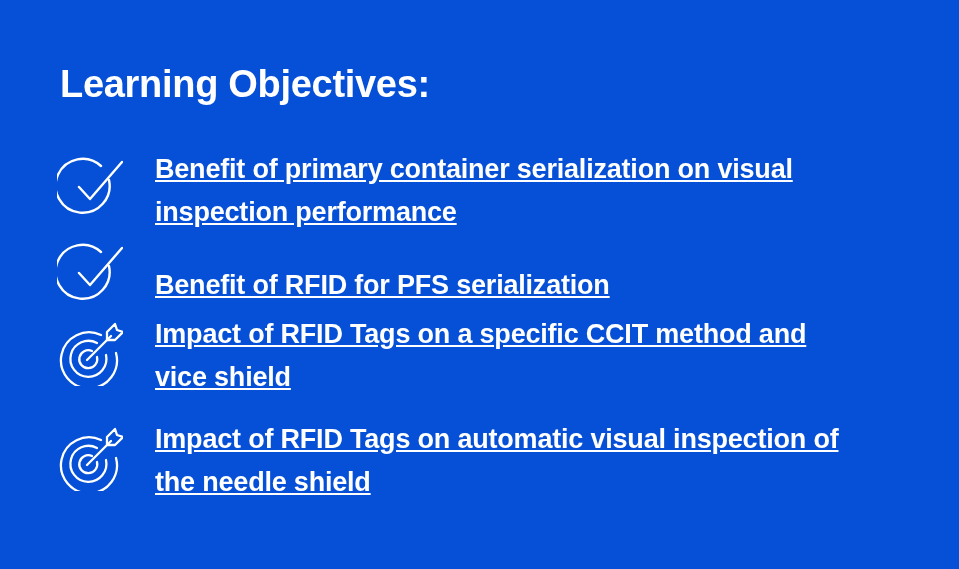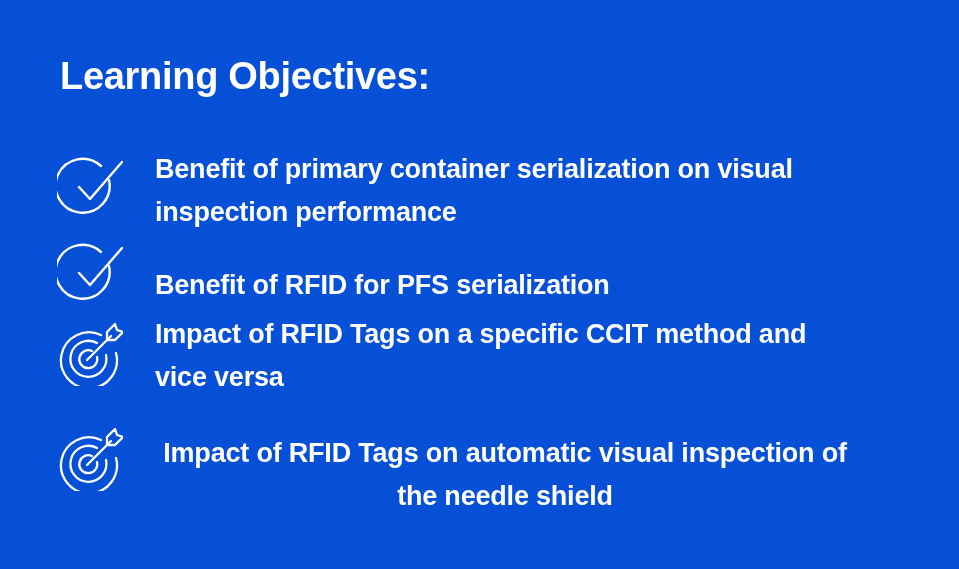--- a/index.html
+++ b/index.html
@@ -4,31 +4,32 @@
 <style>
   html, body { margin: 0; padding: 0; }
   body {
     width: 959px; height: 569px; overflow: hidden;
     background: #0550d6;
     font-family: "Liberation Sans", "DejaVu Sans", sans-serif;
     color: #ffffff;
     position: relative;
   }
   .title {
-    position: absolute; left: 60px; top: 55px;
+    position: absolute; left: 60px; top: 63px;
     font-size: 38px; font-weight: bold; letter-spacing: -0.3px;
     margin: 0;
   }
   .item { position: absolute; left: 0; width: 959px; }
   .icon { position: absolute; left: 57px; width: 66px; height: 66px; }
   .icon svg { width: 66px; height: 66px; display: block; }
   .text {
     position: absolute; left: 155px; width: 700px;
     font-size: 27px; font-weight: bold; line-height: 43px;
     letter-spacing: -0.2px;
+    text-decoration: underline;
   }
 </style>
 </head>
 <body>
 
 <h1 class="title">Learning Objectives:</h1>
 
 <div class="item" style="top:148px;">
   <div class="icon" style="top:6px;">
     <svg viewBox="0 0 66 66" fill="none" stroke="#fff" stroke-width="2.4" stroke-linecap="round" stroke-linejoin="round">
@@ -52,27 +53,27 @@
 <div class="item" style="top:313px;">
   <div class="icon" style="top:7px;">
     <svg viewBox="0 0 66 66" fill="none" stroke="#fff" stroke-width="2.3" stroke-linecap="round" stroke-linejoin="round">
       <path d="M44 15 A28 28 0 1 0 59 33"></path>
       <path d="M40 23 A18 18 0 1 0 49 35"></path>
       <path d="M35 31 A9 9 0 1 0 40 37"></path>
       <path d="M30 40 L54 16"></path>
       <path d="M50 12 L50 20 L58 20 L66 12 L60 10 L58 4 Z"></path>
     </svg>
   </div>
-  <div class="text" style="top:0px;">Impact of RFID Tags on a specific CCIT method and vice versa</div>
+  <div class="text" style="top:0px;">Impact of RFID Tags on a specific CCIT method and vice shield</div>
 </div>
 
 <div class="item" style="top:418px;">
   <div class="icon" style="top:7px;">
     <svg viewBox="0 0 66 66" fill="none" stroke="#fff" stroke-width="2.3" stroke-linecap="round" stroke-linejoin="round">
       <path d="M44 15 A28 28 0 1 0 59 33"></path>
       <path d="M40 23 A18 18 0 1 0 49 35"></path>
       <path d="M35 31 A9 9 0 1 0 40 37"></path>
       <path d="M30 40 L54 16"></path>
       <path d="M50 12 L50 20 L58 20 L66 12 L60 10 L58 4 Z"></path>
     </svg>
   </div>
-  <div class="text" style="top:14px;text-align:center;">Impact of RFID Tags on automatic visual inspection of the needle shield</div>
+  <div class="text" style="top:0px;">Impact of RFID Tags on automatic visual inspection of the needle shield</div>
 </div>
 
 </body></html>

